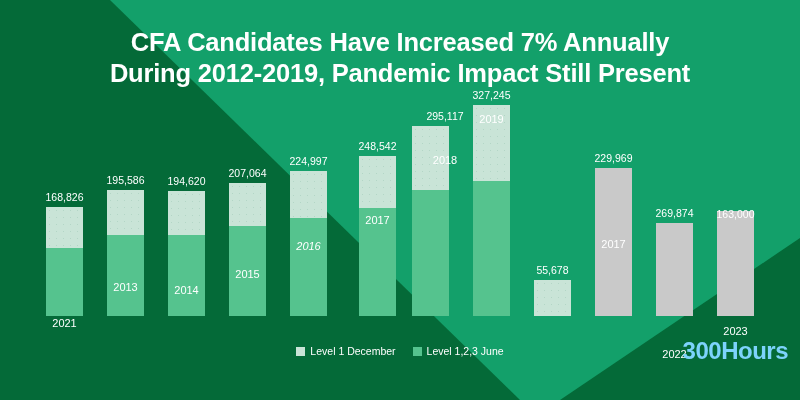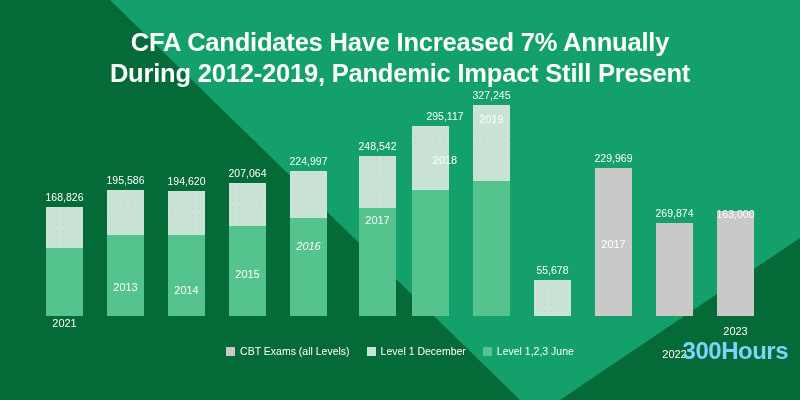--- a/index.html
+++ b/index.html
@@ -164,24 +164,20 @@
         </div>
         <div class="bar-slot" style="left: 683px; height: 105.099px;">
           <div class="seg seg-cbt" style="bottom: 0px; height: 105.099px;"></div>
           <div class="val-label" style="bottom: 96px; margin-top: 29px;">163,000</div>
           <div class="x-label" style="top: 113.901px;">2023</div>
         </div>
       </div>
 
     <div class="legend" id="legend">
         <div class="legend-item">
-          <span class="legend-sw" style="background: rgb(201, 201, 201);"></span>
-          <span class="legend-txt">CBT Exams (all Levels)</span>
-        </div>
-        <div class="legend-item">
           <span class="legend-sw" style="background: rgb(201, 228, 215);"></span>
           <span class="legend-txt">Level 1 December</span>
         </div>
         <div class="legend-item">
           <span class="legend-sw" style="background: rgb(85, 195, 142);"></span>
           <span class="legend-txt">Level 1,2,3 June</span>
         </div>
       </div>
 
     <div class="logo">300Hours</div>

